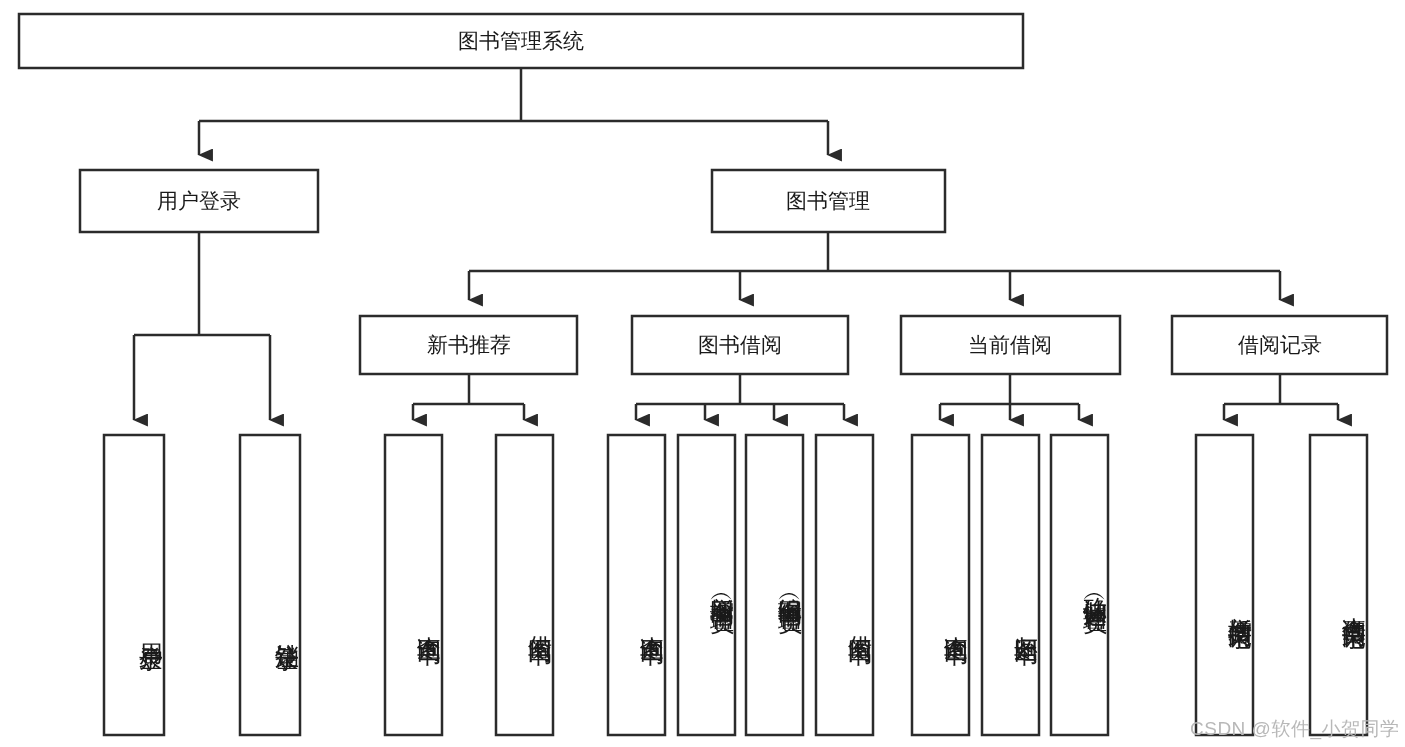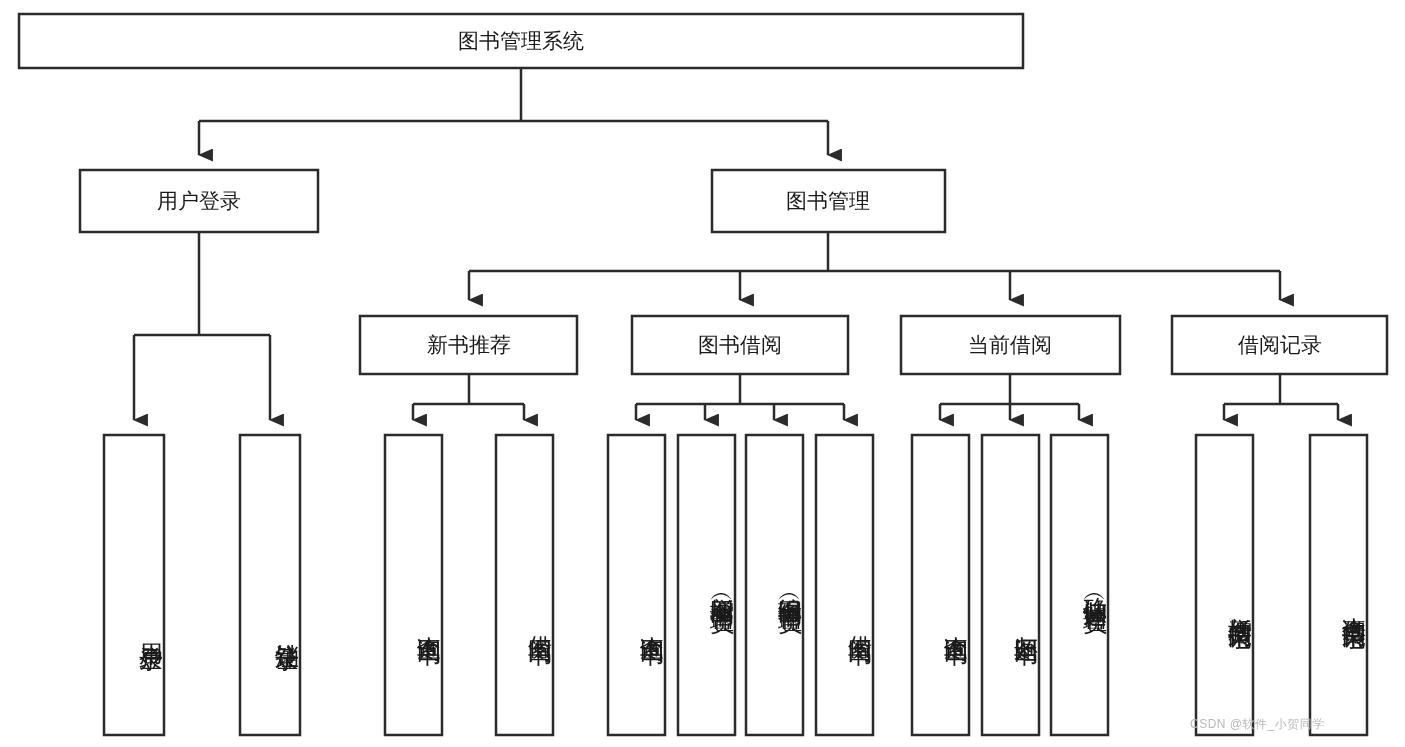--- a/index.html
+++ b/index.html
@@ -57,21 +57,21 @@
     pointer-events: none;
     display: flex;
     align-items: flex-start;
     justify-content: center;
   }
   .watermark {
     position: absolute;
     left: 1190px;
     top: 716px;
     font-family: "Liberation Sans", "DejaVu Sans", sans-serif;
-    font-size: 12px;
+    font-size: 19px;
     color: #b8b8b8;
     white-space: nowrap;
     letter-spacing: 0.5px;
   }
 </style>
 </head>
 <body>
 
 <svg id="canvas" viewBox="0 0 1405 747" xmlns="http://www.w3.org/2000/svg">
 

